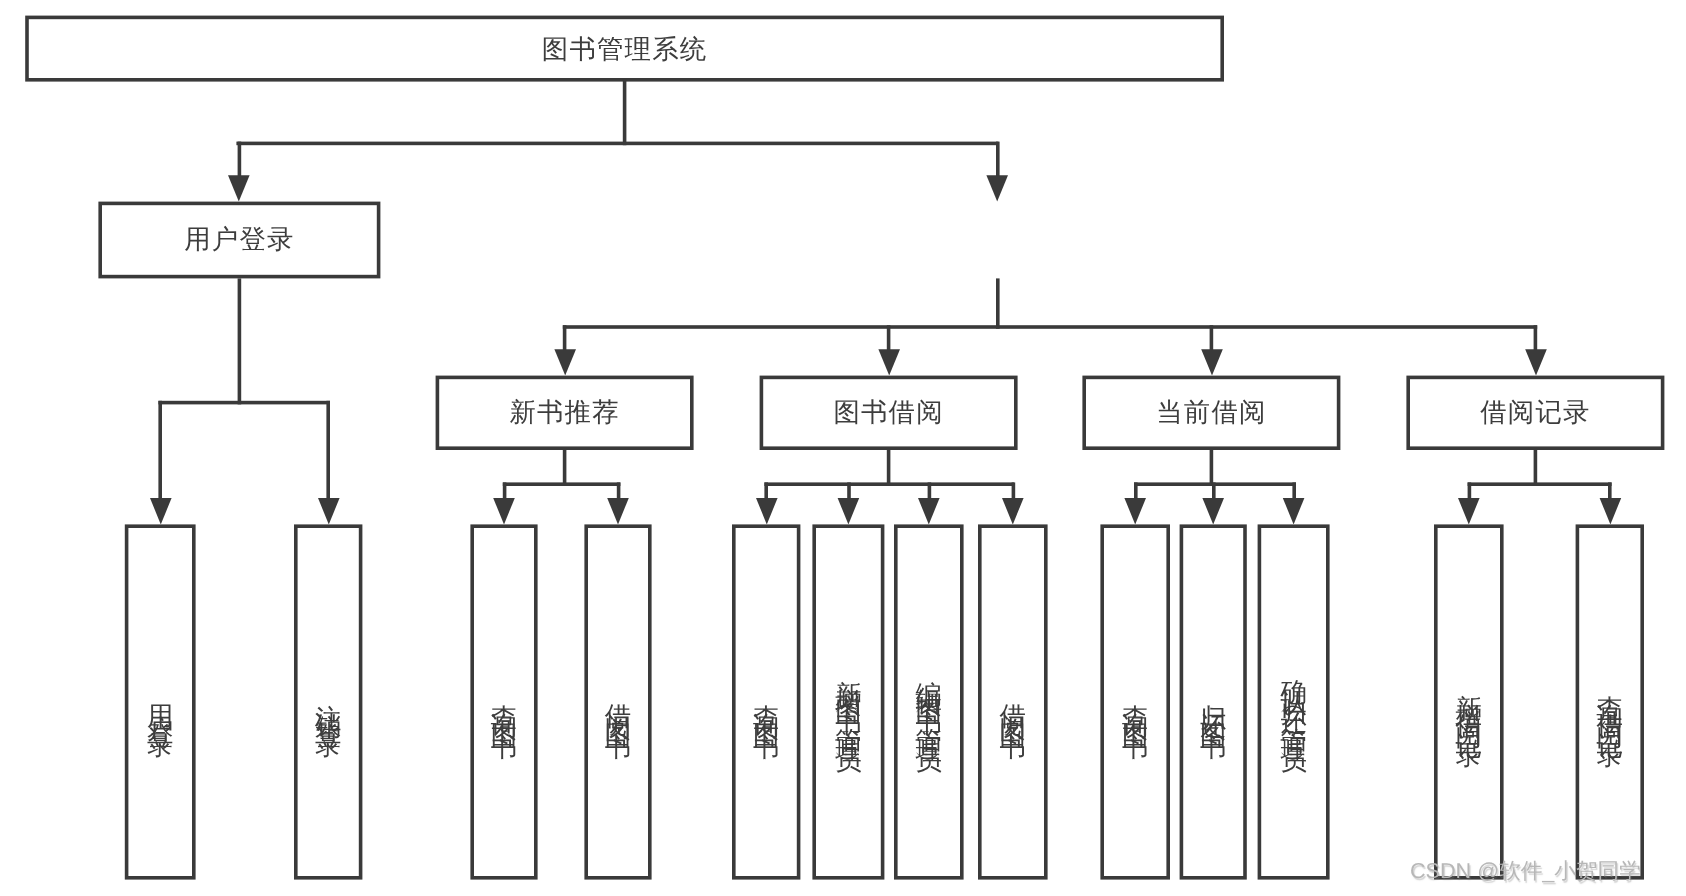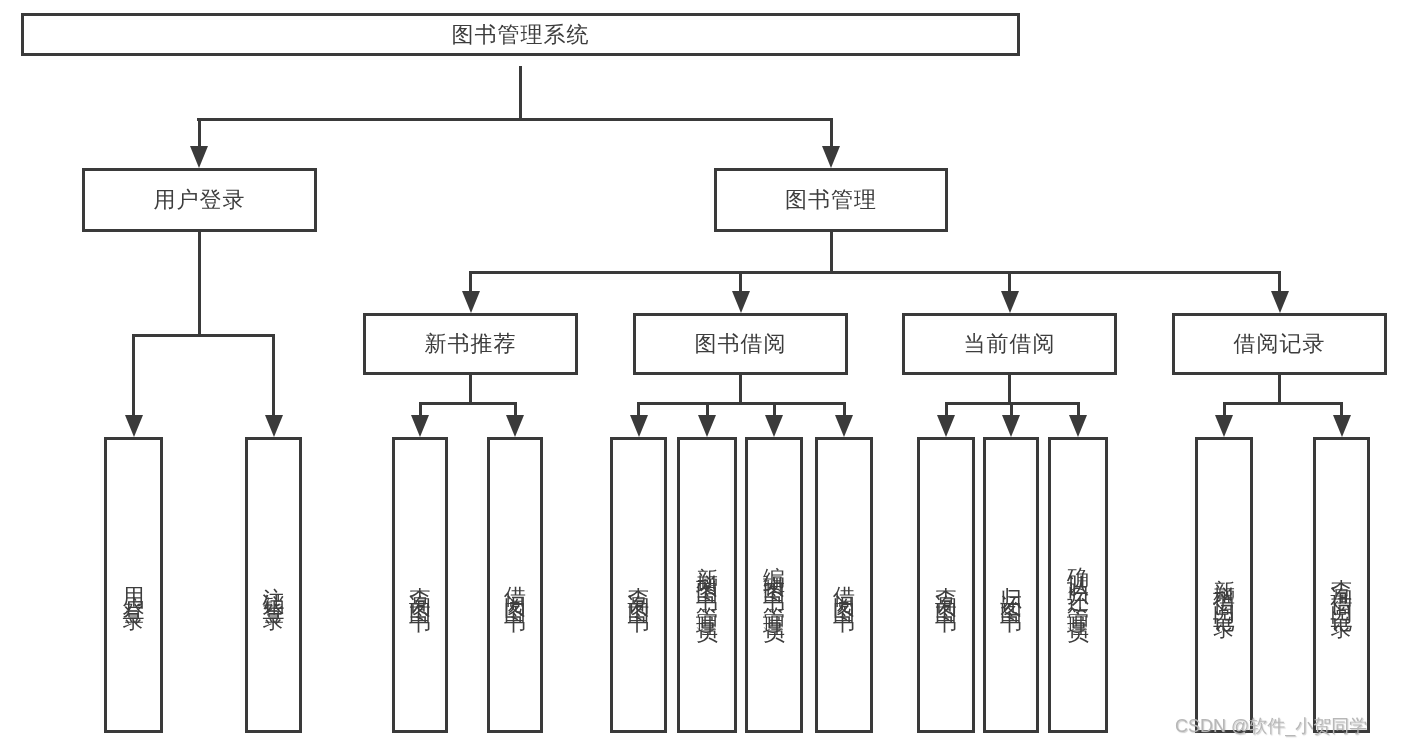--- a/index.html
+++ b/index.html
@@ -45,31 +45,30 @@
     color:#b7b7b7;
     white-space:nowrap;
     text-shadow:1px 1px 1px rgba(120,120,120,0.35);
   }
 </style>
 </head>
 <body>
 
 <div class="canvas">
 
-  <div class="box" style="left:21px;top:13px;width:999px;height:43px">图书管理系统</div>
+  <div class="box" style="left:21px;top:13px;width:999px;height:55px">图书管理系统</div>
 
   <div class="vline" style="left:519px;top:66px;height:55px"></div>
   <div class="hline" style="left:197px;top:118px;width:635px"></div>
   <div class="vline" style="left:197.5px;top:118px;height:32px"></div>
   <div class="arrowhead" style="left:190px;top:146px"></div>
   <div class="vline" style="left:829.5px;top:118px;height:32px"></div>
   <div class="arrowhead" style="left:822px;top:146px"></div>
 
   <div class="box" style="left:82px;top:168px;width:235px;height:64px">用户登录</div>
-  <div class="box" style="left:714px;top:168px;width:234px;height:64px">图书管理</div>
 
   <div class="vline" style="left:197.5px;top:232px;height:105px"></div>
   <div class="hline" style="left:132px;top:334px;width:143px"></div>
   <div class="vline" style="left:132px;top:334px;height:85px"></div>
   <div class="arrowhead" style="left:124.5px;top:415px"></div>
   <div class="vline" style="left:272px;top:334px;height:85px"></div>
   <div class="arrowhead" style="left:264.5px;top:415px"></div>
 
   <div class="vline" style="left:829.5px;top:232px;height:42px"></div>
   <div class="hline" style="left:469px;top:271px;width:812px"></div>

